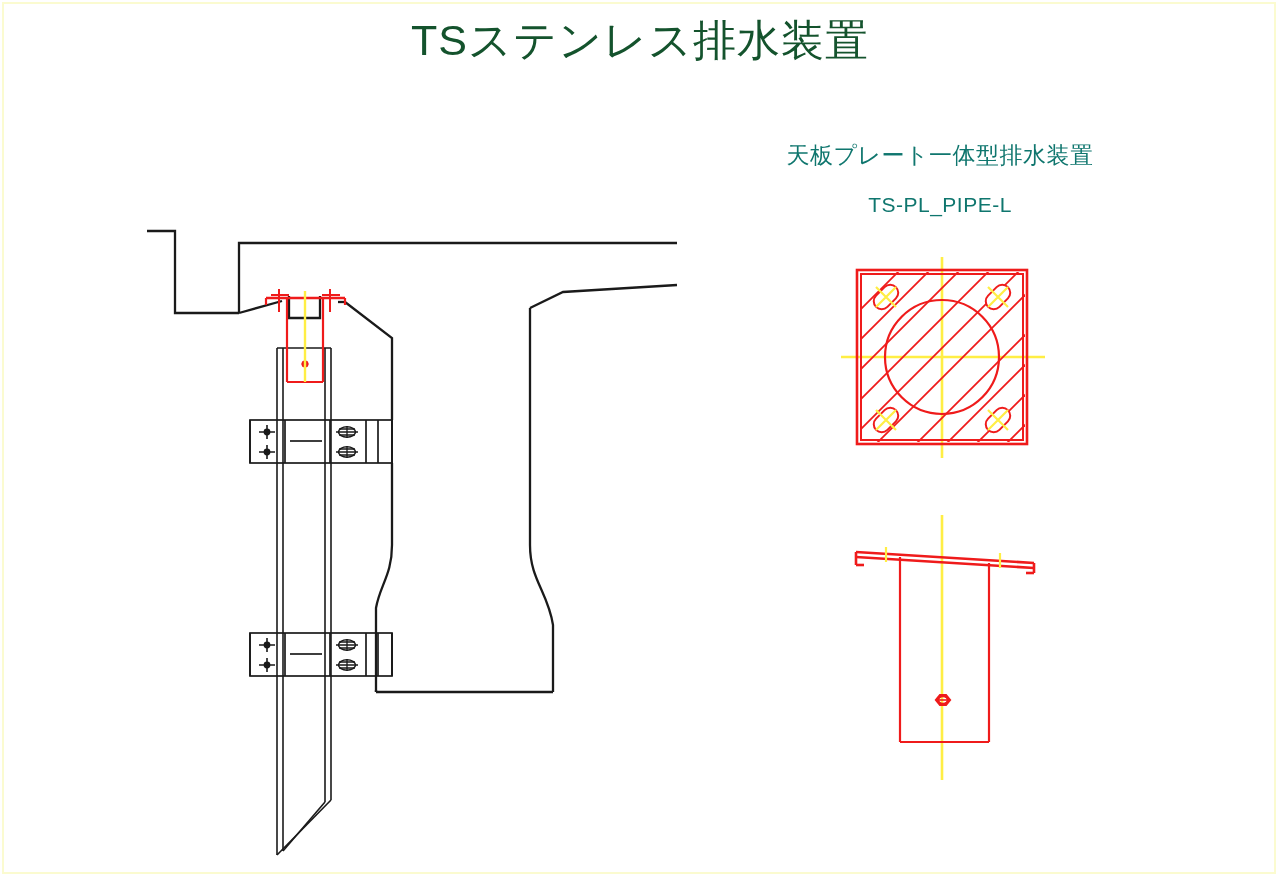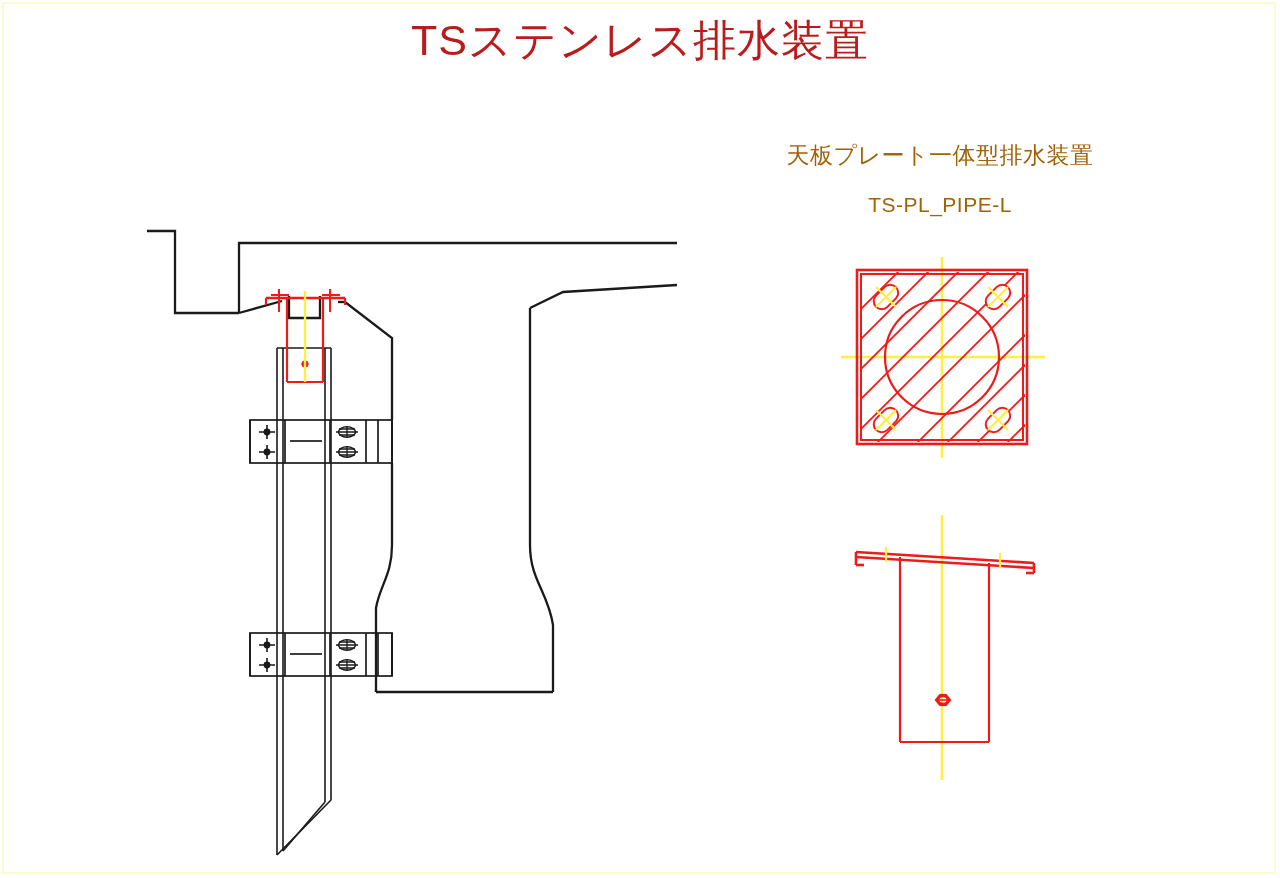--- a/index.html
+++ b/index.html
@@ -27,31 +27,31 @@
     pointer-events: none;
   }
   #title {
     position: absolute;
     left: 0;
     top: 12px;
     width: 1280px;
     text-align: center;
     font-size: 43px;
     font-weight: 500;
-    color: #b91c1c;
+    color: #14532d;
     letter-spacing: 1px;
     white-space: nowrap;
   }
   #subtitle-block {
     position: absolute;
     left: 700px;
     top: 140px;
     width: 480px;
     text-align: center;
-    color: #a16207;
+    color: #0f766e;
   }
   #subtitle-main {
     font-size: 23px;
     letter-spacing: 0.5px;
     white-space: nowrap;
   }
   #subtitle-code {
     font-size: 21px;
     margin-top: 22px;
     letter-spacing: 0.5px;

